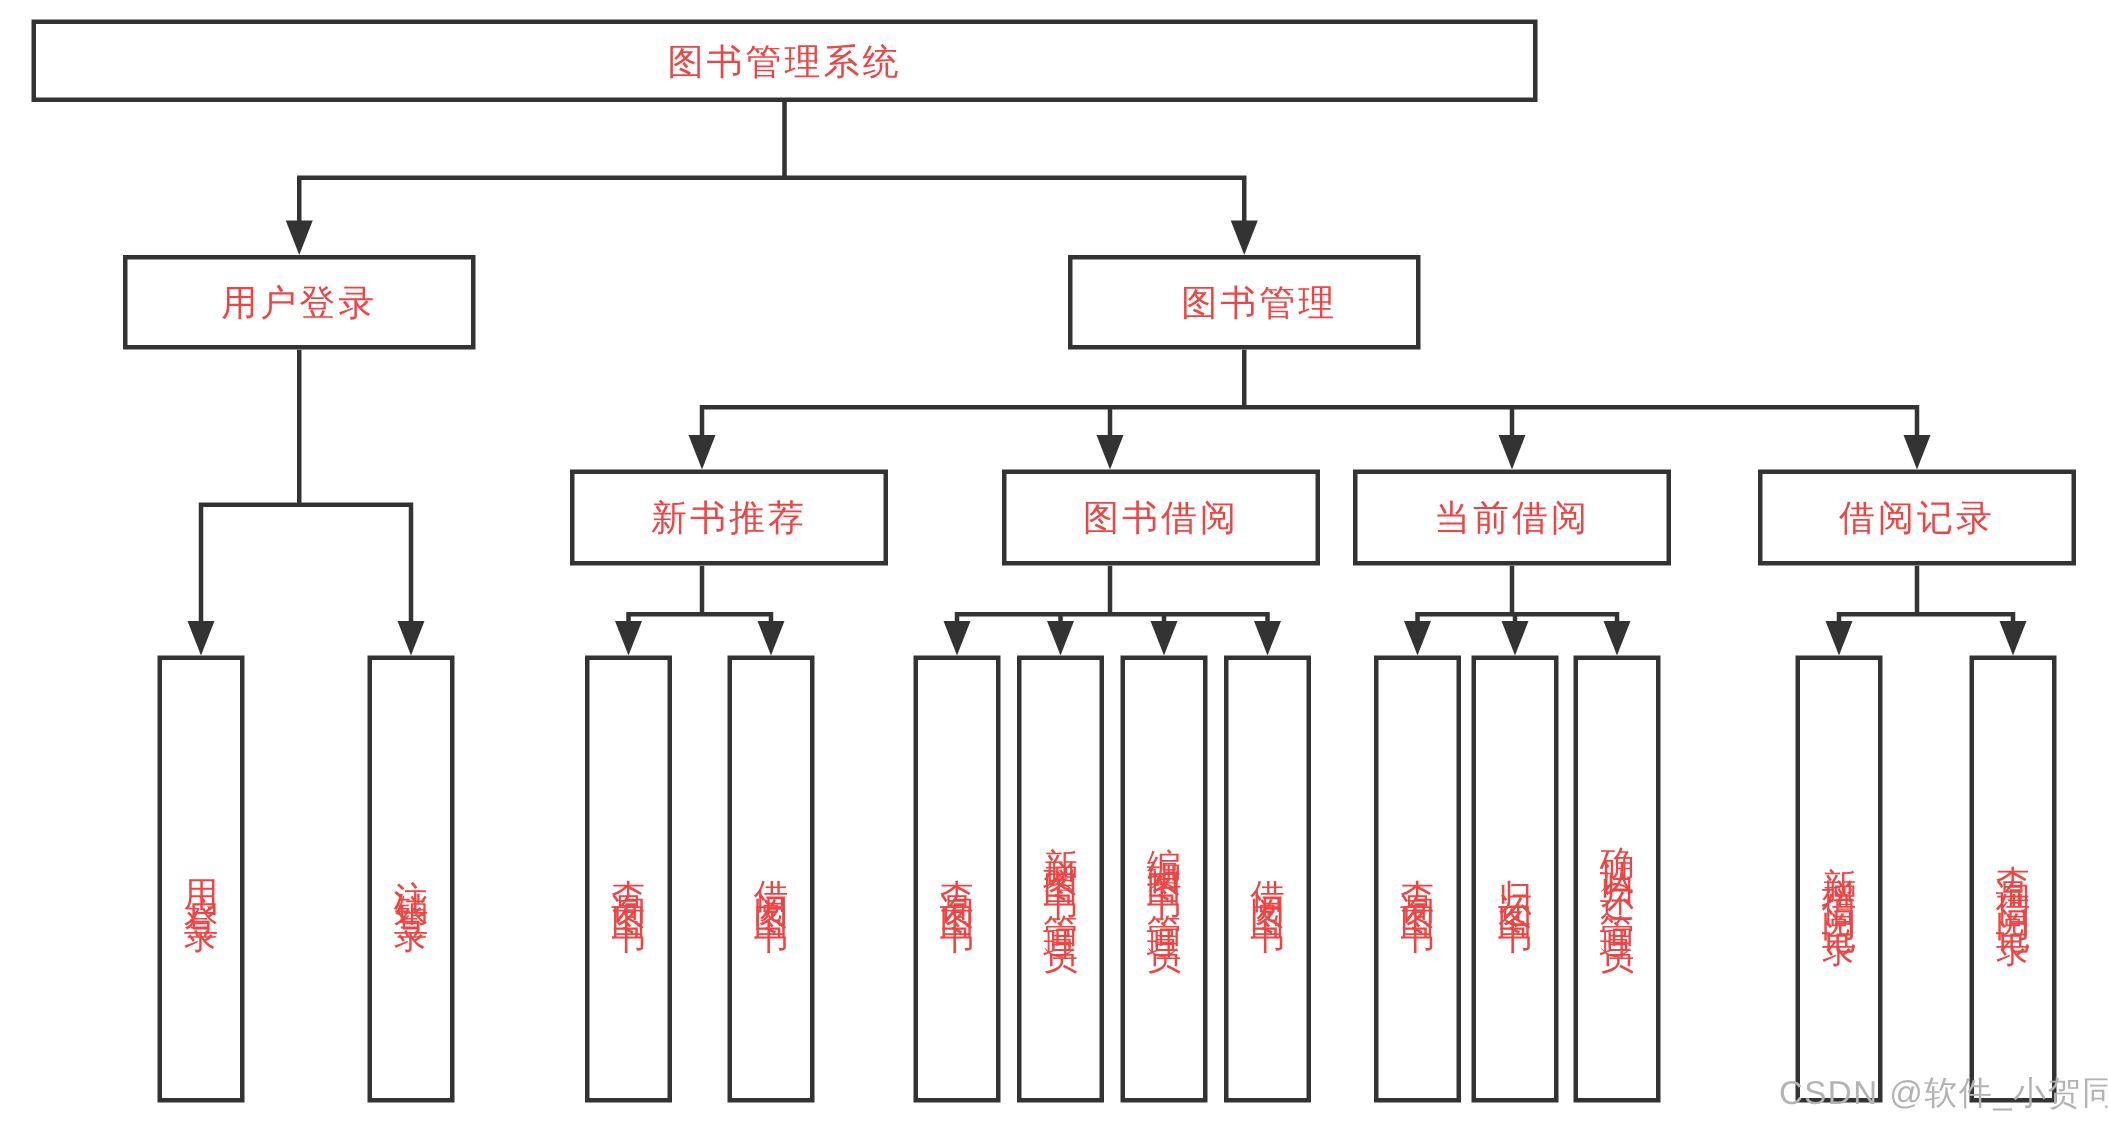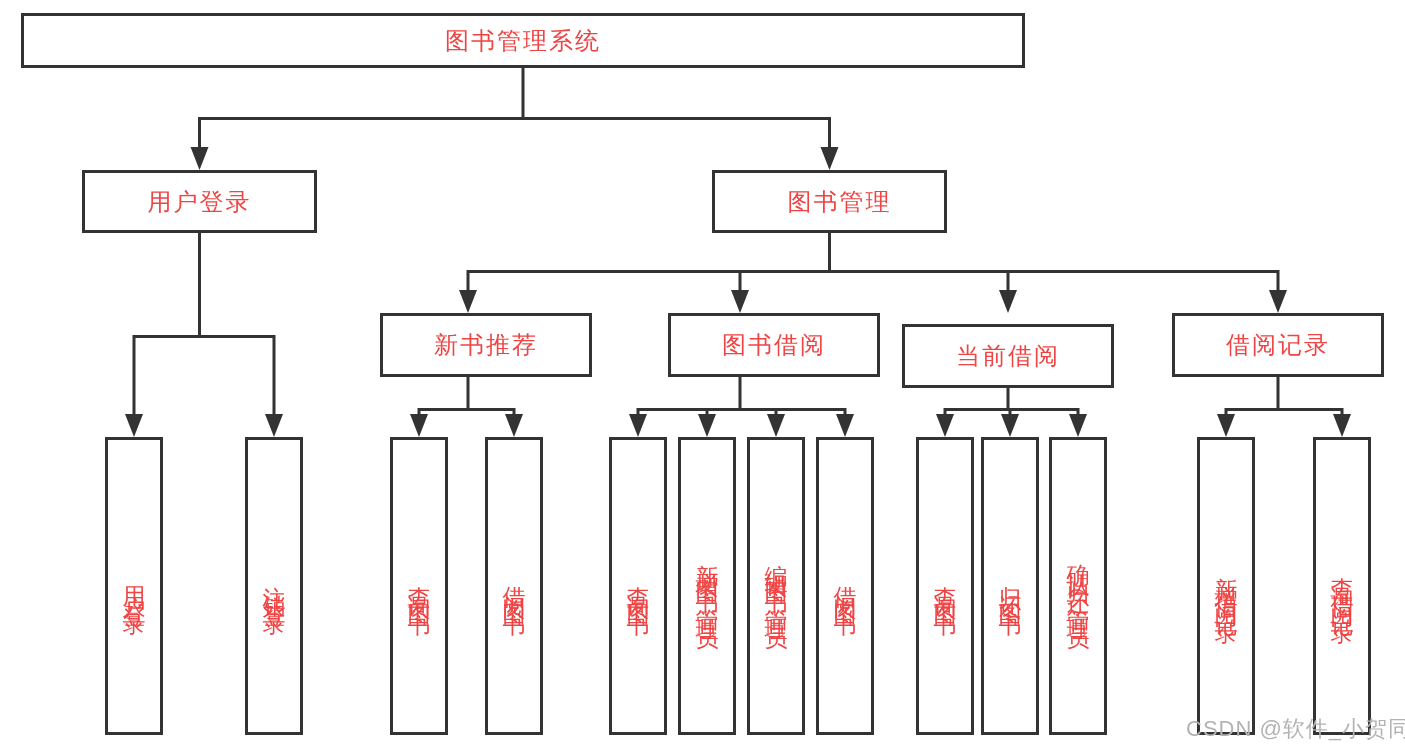--- a/index.html
+++ b/index.html
@@ -107,21 +107,21 @@
     </g>
   </svg>
 
   <div class="node h" style="left:21px; top:13px; width:1004px; height:55px;">图书管理系统</div>
 
   <div class="node h" style="left:82px; top:170px; width:235px; height:63px;">用户登录</div>
   <div class="node h" style="left:712px; top:170px; width:235px; height:63px;padding-left:20px;">图书管理</div>
 
   <div class="node h" style="left:344px; top:313px; width:212px; height:64px;margin-left:36px;">新书推荐</div>
   <div class="node h" style="left:668px; top:313px; width:212px; height:64px;">图书借阅</div>
-  <div class="node h" style="left:902px; top:324px; width:212px; height:64px;">当前借阅</div>
+  <div class="node h" style="left:902px; top:313px; width:212px; height:64px;">当前借阅</div>
   <div class="node h" style="left:1172px; top:313px; width:212px; height:64px;">借阅记录</div>
 
   <div class="node v" style="left:105px; top:437px; width:58px; height:298px;">用户登录</div>
   <div class="node v" style="left:245px; top:437px; width:58px; height:298px;">注销登录</div>
 
   <div class="node v" style="left:390px; top:437px; width:58px; height:298px;">查询图书</div>
   <div class="node v" style="left:485px; top:437px; width:58px; height:298px;">借阅图书</div>
 
   <div class="node v" style="left:609px; top:437px; width:58px; height:298px;">查询图书</div>
   <div class="node v" style="left:678px; top:437px; width:58px; height:298px;">新增图书（管理员）</div>

